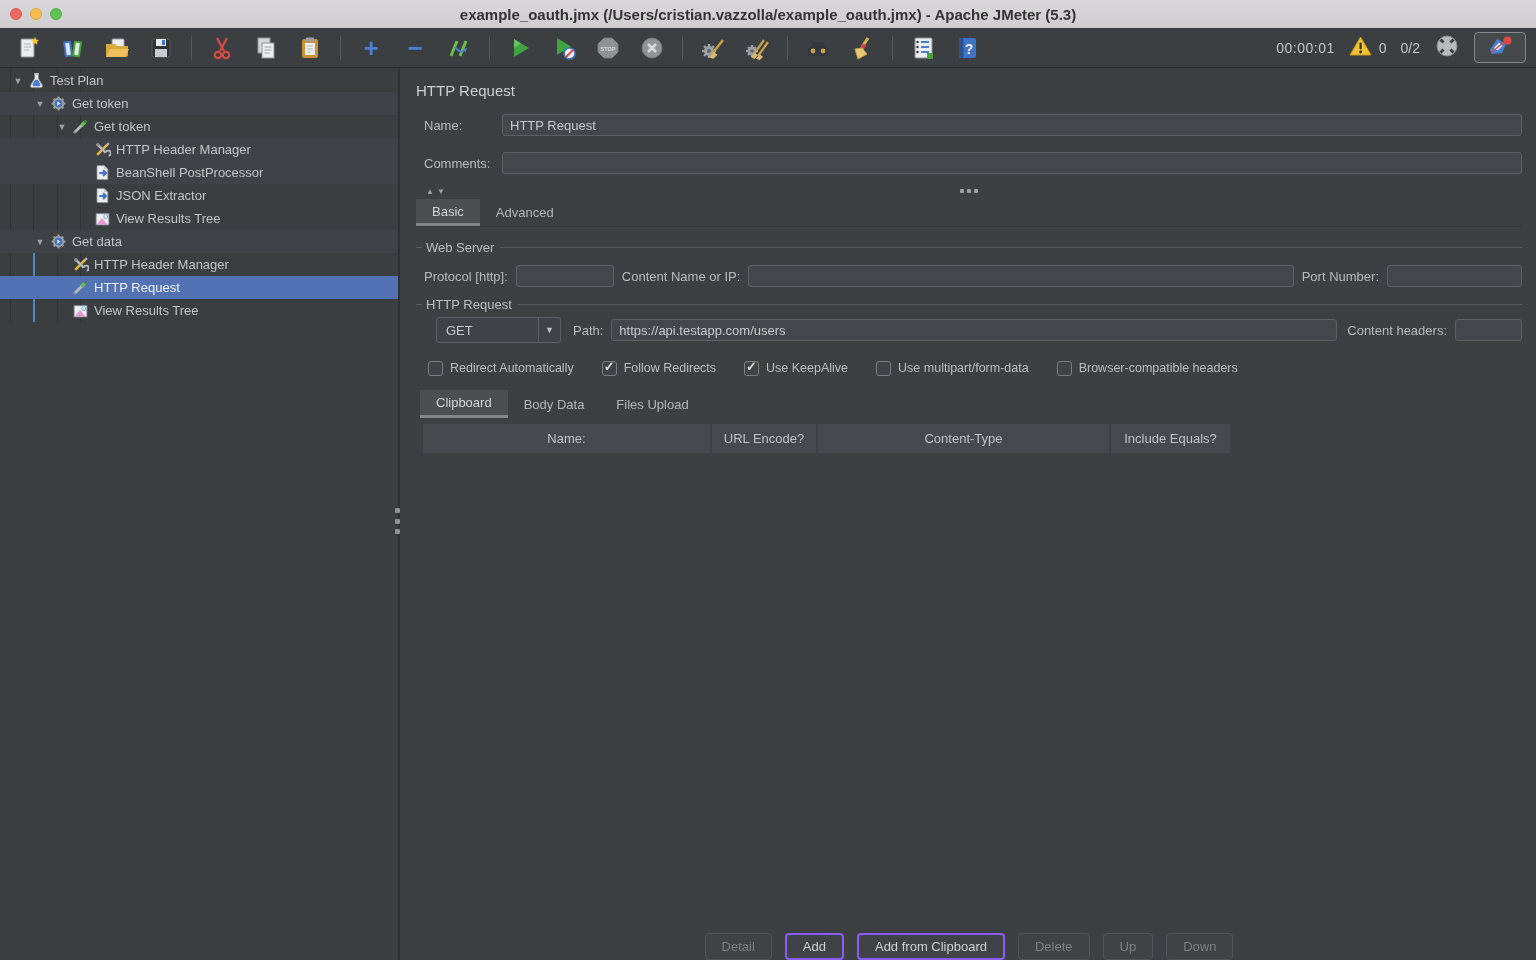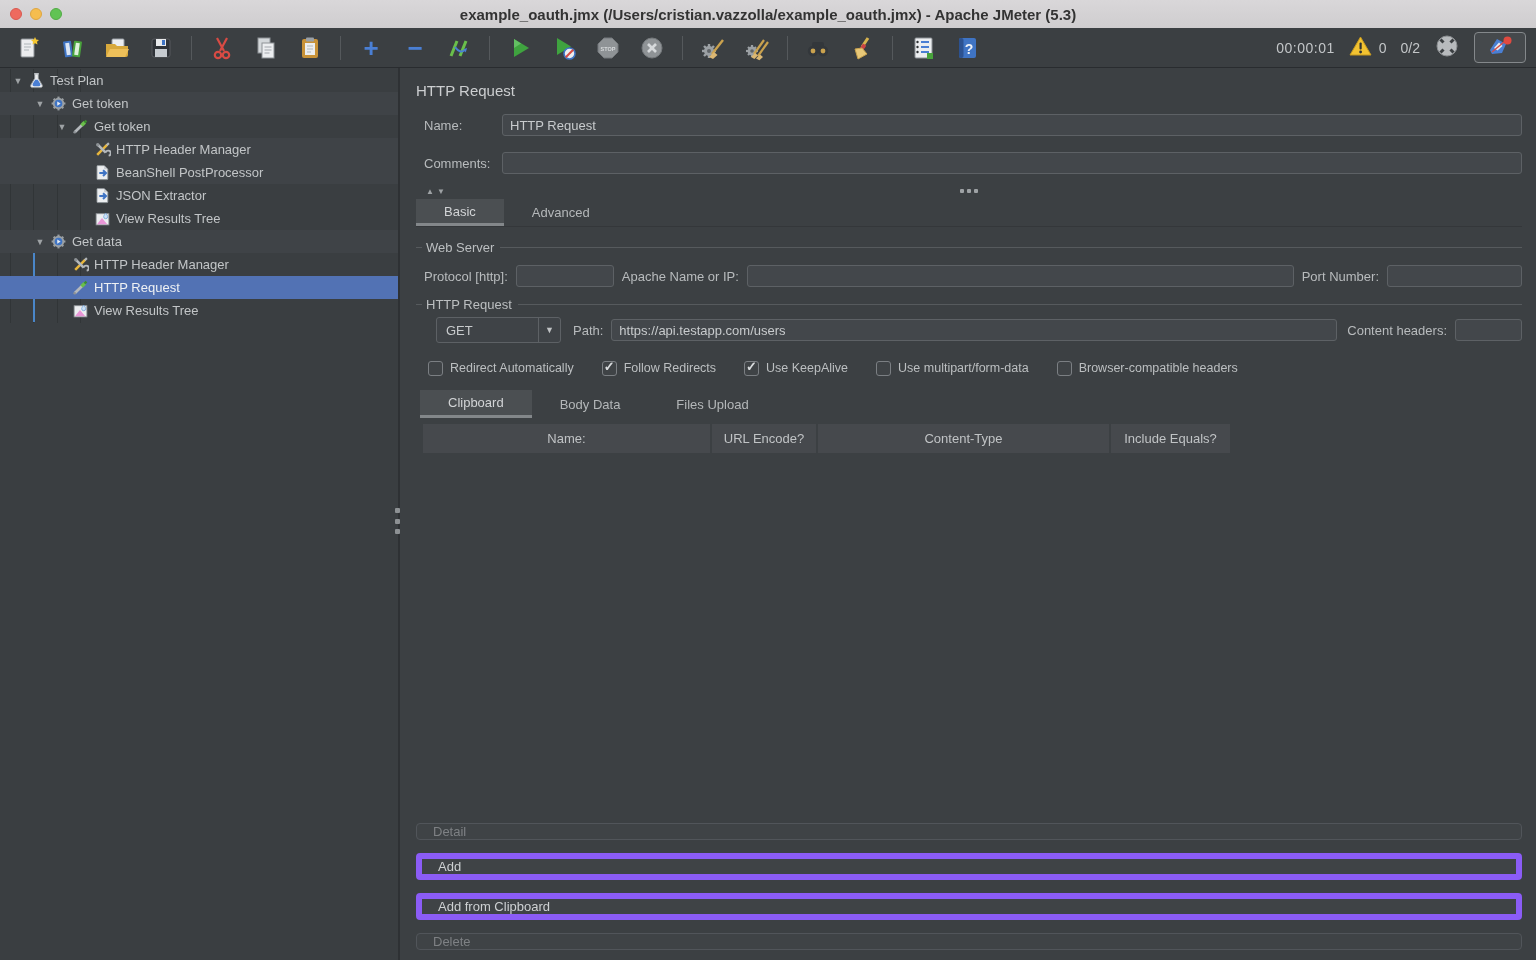--- a/index.html
+++ b/index.html
@@ -55,21 +55,21 @@
   .lbl-comments { width:78px; }
   input.text-field { height:22px; background:#43474b; border:1px solid #5d6165; border-radius:3px; color:#c8cbcd; font-size:13px; padding:0 7px; font-family:"Liberation Sans",sans-serif; outline:none; }
   .grow { flex:1; }
 
   .h-splitter { margin-top:11px; height:12px; display:flex; align-items:center; position:relative; }
   .split-arrows { font-size:8px; color:#9ea2a5; letter-spacing:3px; margin-left:10px; }
   .split-dots { position:absolute; left:50%; transform:translateX(-50%); display:flex; gap:3px; }
   .split-dots i { width:4px; height:4px; background:#9ea2a5; border-radius:1px; }
 
   .tabs-row { margin-top:2px; height:28px; display:flex; border-bottom:1px solid #34373a; }
-  .tab { padding:0 28px; font-size:13px; color:#b4b7b9; display:flex; align-items:center; }
+  .tab { padding:0 16px; font-size:13px; color:#b4b7b9; display:flex; align-items:center; }
   .tab.selected { background:#4b4f52; color:#d2d4d6; border-bottom:3px solid #83878a; }
 
   .group-legend { display:flex; align-items:center; height:16px; font-size:13px; color:#bcbfc1; }
   .legend-ws { margin-top:12px; }
   .legend-hr { margin-top:8px; }
   .group-legend .dash { width:6px; height:1px; background:#565a5d; margin-right:4px; }
   .group-legend .line { flex:1; height:1px; background:#565a5d; margin-left:6px; }
 
   .row-protocol { margin-top:9px; height:24px; }
   .row-method { margin-top:5px; height:26px; }
@@ -82,23 +82,23 @@
   .checkbox { width:15px; height:15px; border:1.5px solid #7b7f83; border-radius:3px; background:#3f4346; position:relative; flex:0 0 auto; }
   .checkbox.checked::after { content:"✓"; position:absolute; left:1px; top:-3px; font-size:13px; font-weight:bold; color:#d9dcde; }
 
   .param-tabs { margin-top:14px; height:28px; display:flex; margin-left:4px; }
   .send-params { margin-top:8px; height:15px; text-align:center; font-size:13px; color:#bfc2c4; }
 
   .table-header { margin-top:6px; height:29px; display:flex; gap:2px; margin-left:7px; }
   .th-cell { background:#46494d; display:flex; align-items:center; justify-content:center; font-size:13px; color:#c0c3c5; }
 
   .spacer { flex:1; }
-  .btn-row { height:27px; margin-bottom:30px; display:flex; justify-content:center; gap:13px;flex-direction:column; }
+  .btn-row { height:27px; margin-bottom:0; display:flex; justify-content:center; gap:13px; }
   .jbtn { height:27px; padding:0 16px; border-radius:4px; background:#3f4346; font-size:13px; display:flex; align-items:center; font-family:"Liberation Sans",sans-serif; }
-  .jbtn.enabled { border:6px solid #8b5cf6; color:#ced1d3; }
+  .jbtn.enabled { border:2px solid #8b5cf6; color:#ced1d3; }
   .jbtn.disabled { border:1px solid #51555a; color:#7e8184; }
 </style>
 </head>
 <body>
 
 <div class="app">
 
   <div class="titlebar">
     <div class="traffic">
       <span class="light red"></span>
@@ -536,21 +536,21 @@
         </div>
 
       <div class="group-legend legend-ws">
         <span class="dash"></span>
           <span>Web Server</span>
           <span class="line"></span>
       </div>
       <div class="field-row row-protocol">
         <span class="f-label">Protocol [http]:</span>
         <input class="text-field" style="width: 98px; margin-left: 8px;" value="">
-        <span class="f-label">Apache Name or IP:</span>
+        <span class="f-label">Content Name or IP:</span>
         <input class="text-field grow" style="margin-left: 8px;" value="">
         <span class="f-label">Port Number:</span>
         <input class="text-field" style="width: 135px; margin-left: 8px;" value="">
       </div>
 
       <div class="group-legend legend-hr">
         <span class="dash"></span>
           <span>HTTP Request</span>
           <span class="line"></span>
       </div>

